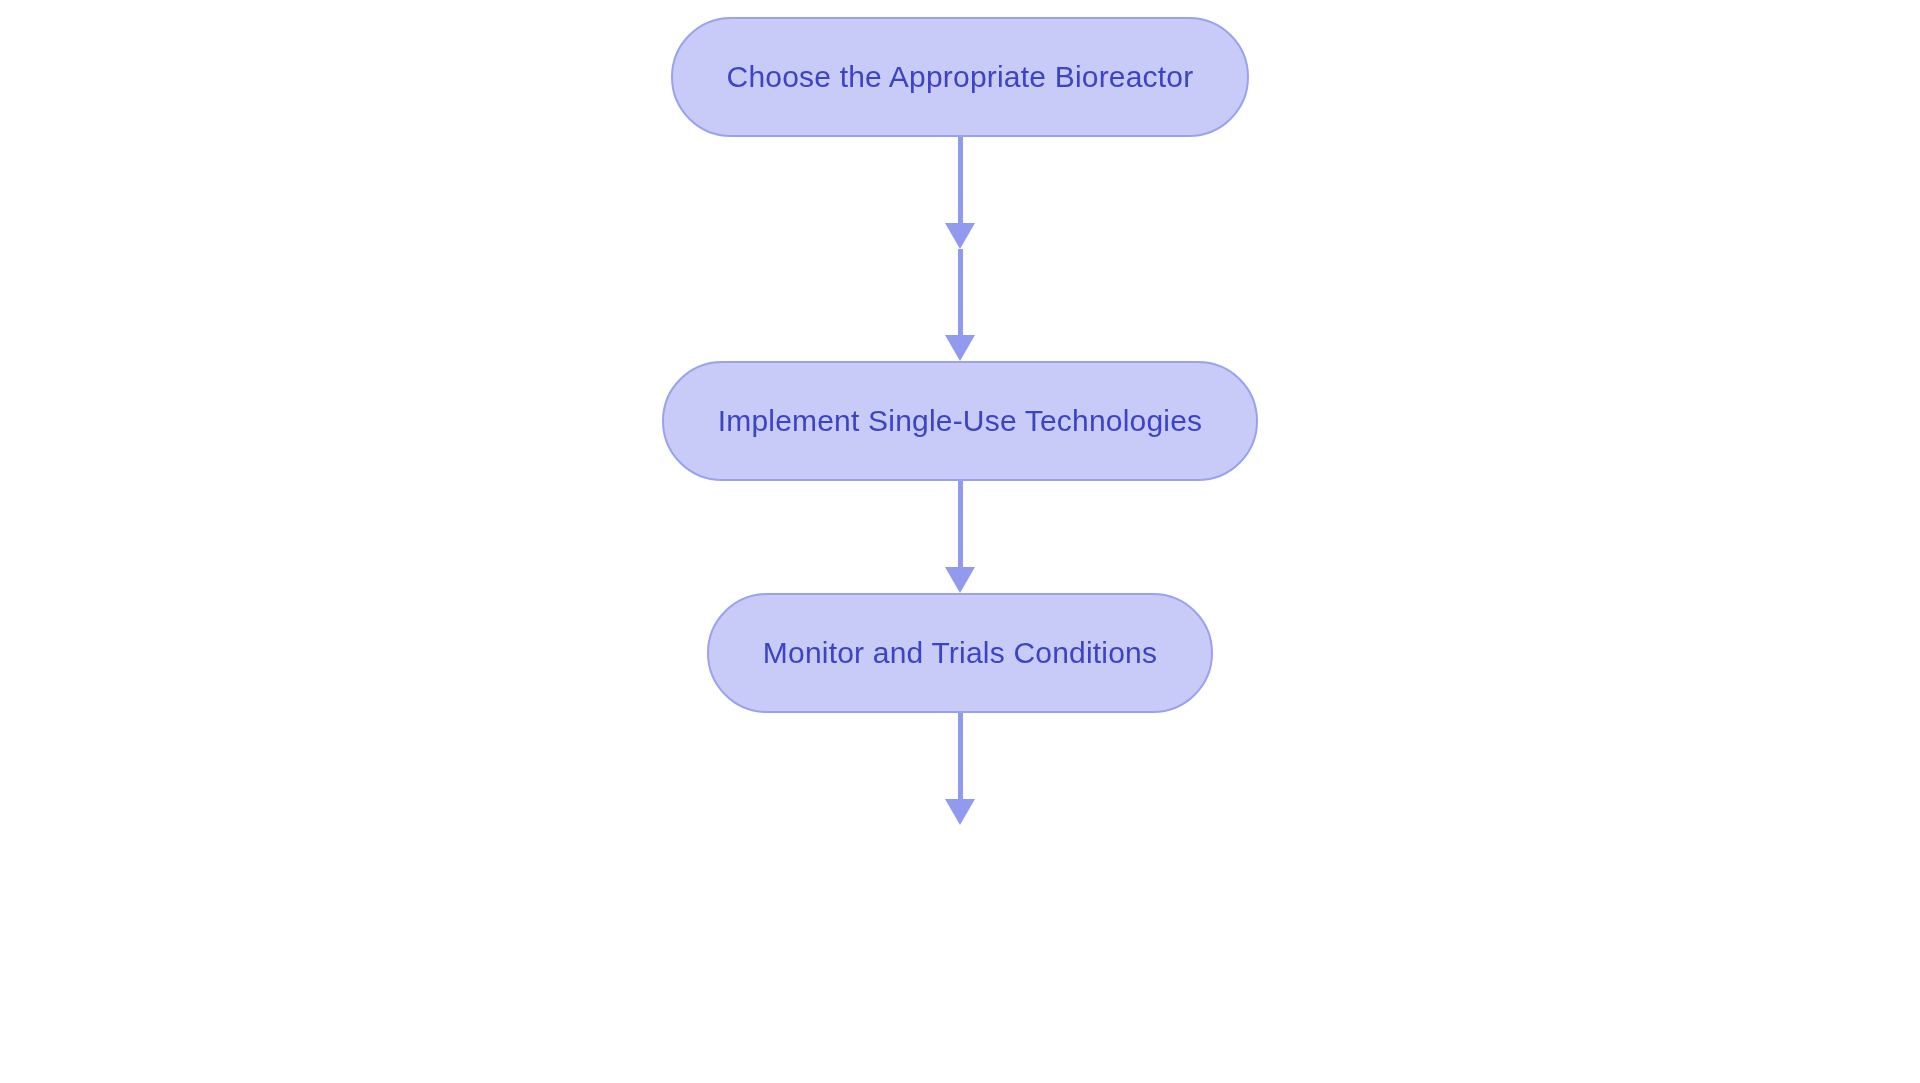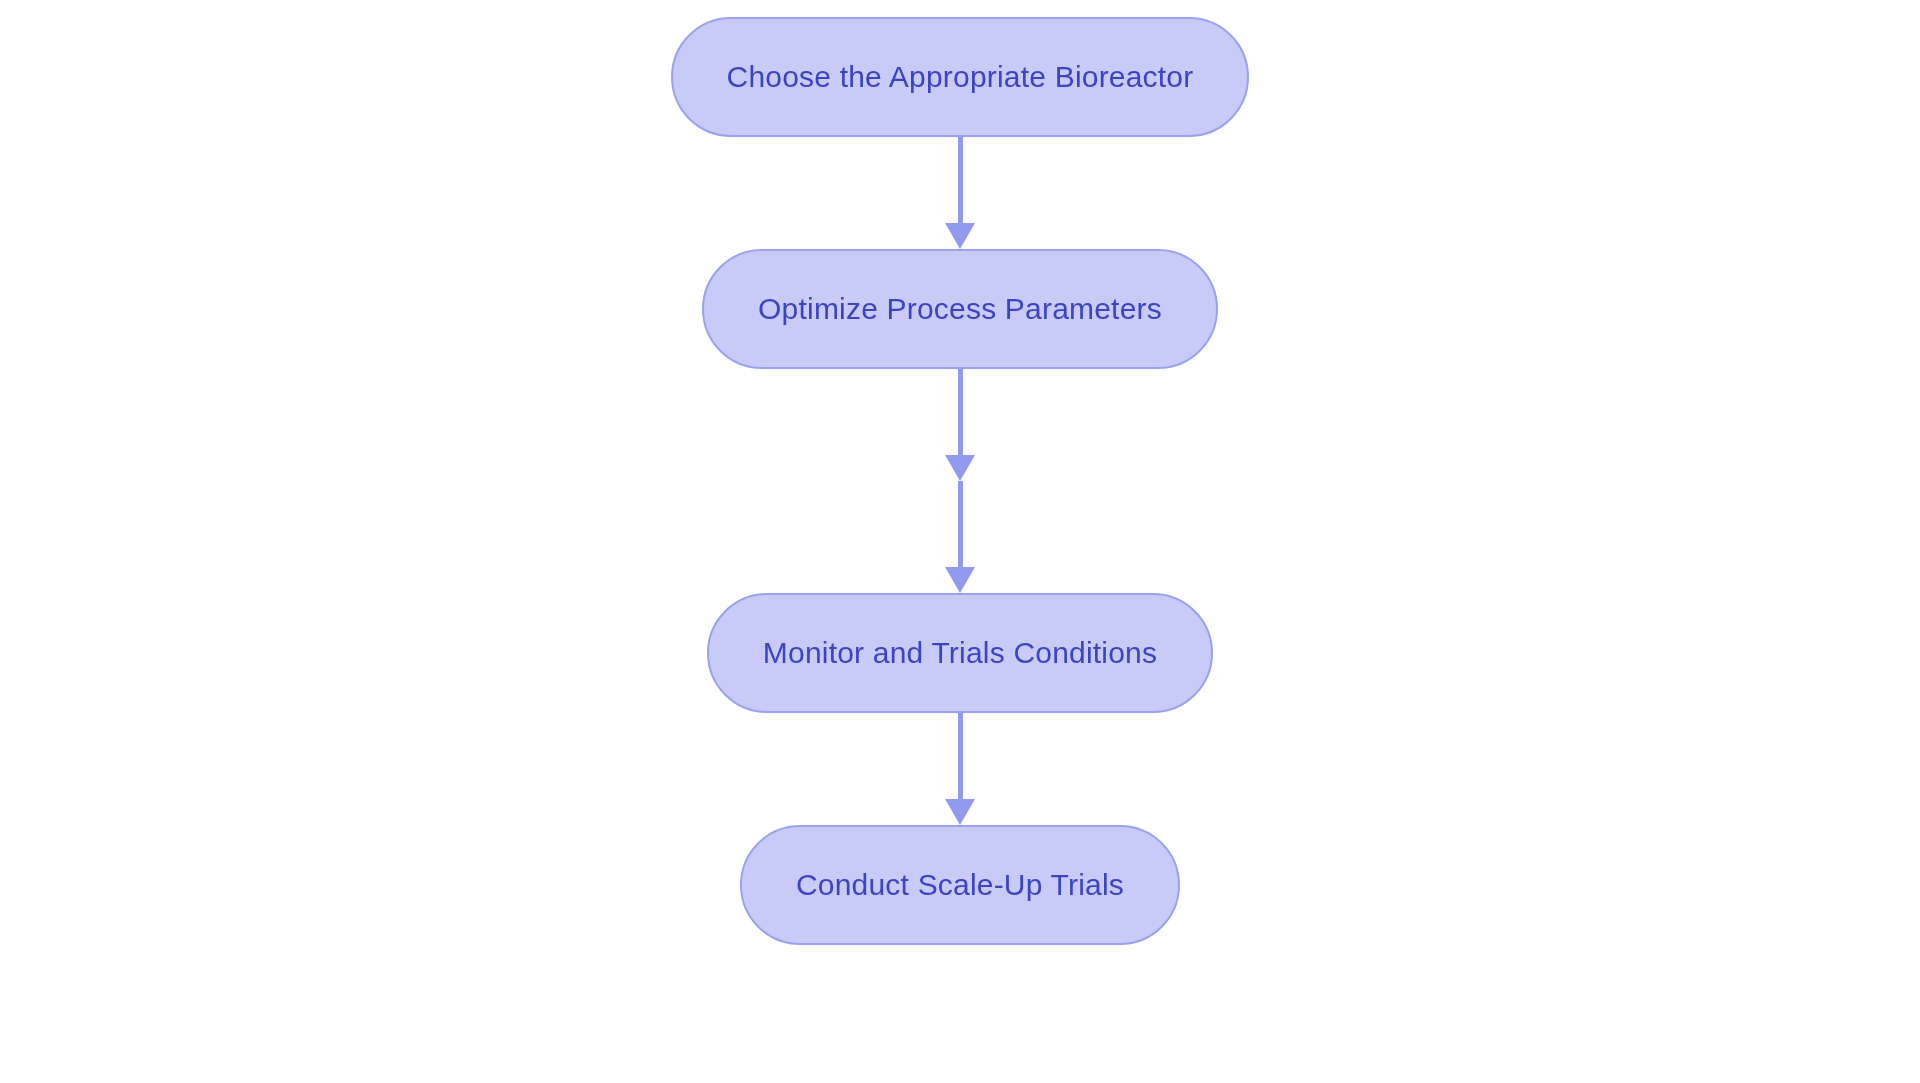--- a/index.html
+++ b/index.html
@@ -71,41 +71,38 @@
 
   <div class="node">
     <span>Choose the Appropriate Bioreactor</span>
   </div>
 
   <div class="arrow">
     <div class="arrow-line"></div>
     <div class="arrow-head"></div>
   </div>
 
-  <div class="node">
-    <span>Optimize Process Parameters</span>
-  </div>
 
   <div class="arrow">
     <div class="arrow-line"></div>
     <div class="arrow-head"></div>
   </div>
 
+  <div class="node">
+    <span>Implement Single-Use Technologies</span>
+  </div>
 
   <div class="arrow">
     <div class="arrow-line"></div>
     <div class="arrow-head"></div>
   </div>
 
   <div class="node">
     <span>Monitor and Trials Conditions</span>
   </div>
 
   <div class="arrow">
     <div class="arrow-line"></div>
     <div class="arrow-head"></div>
   </div>
 
-  <div class="node">
-    <span>Conduct Scale-Up Trials</span>
-  </div>
 
 </div>
 
 </body></html>

